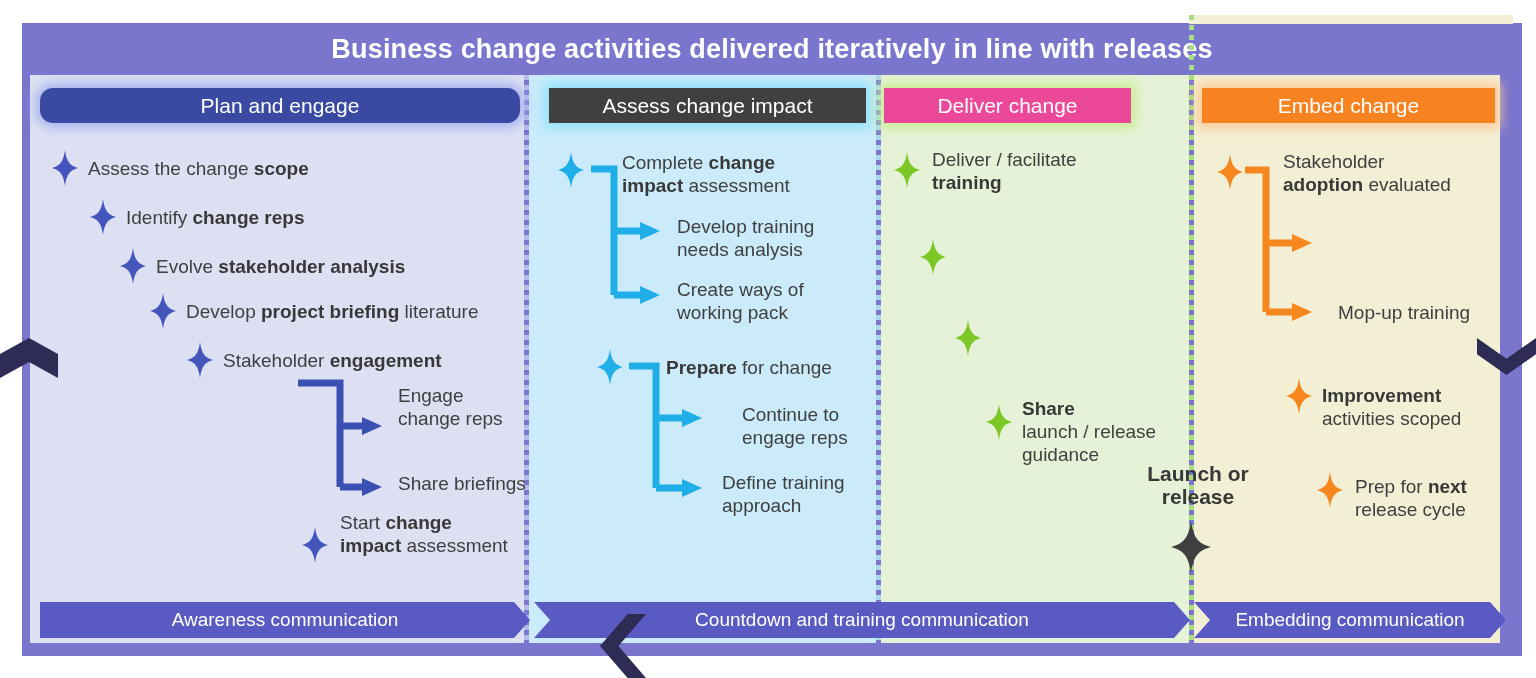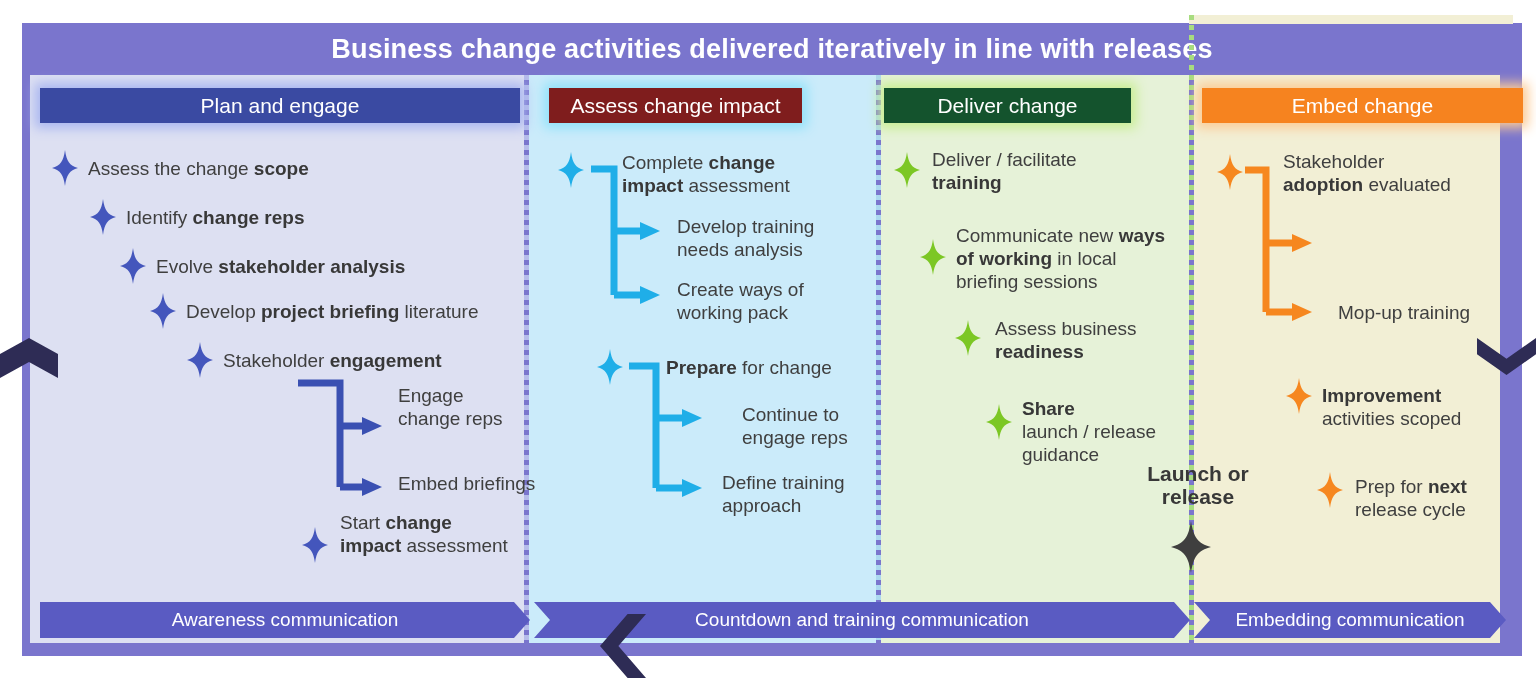--- a/index.html
+++ b/index.html
@@ -22,24 +22,24 @@
 
   
   .divider{position:absolute;top:75px;height:568px;width:5px;}
   #dv1{left:524px;background:repeating-linear-gradient(to bottom,#B6BCEA 0 5px,rgba(0,0,0,0) 5px 10px);}
   #dv2{left:876px;background:repeating-linear-gradient(to bottom,#ABD8EF 0 5px,rgba(0,0,0,0) 5px 10px);}
   #dv3{left:1189px;top:15px;height:628px;background:repeating-linear-gradient(to bottom,#A8DC80 0 5px,rgba(0,0,0,0) 5px 10px);}
 
   
   .phead{position:absolute;top:88px;height:35px;line-height:35px;text-align:center;
          color:#fff;font-size:21px;}
-  #h1{left:40px;width:480px;background:#3A4AA2;box-shadow:0 0 11px 5px #A9B6F0;}
-  #h2{left:549px;width:253px;background:#7f1d1d;box-shadow:0 0 11px 5px #90E2FA;}
-  #h3{left:884px;width:247px;background:#14532d;box-shadow:0 0 11px 5px #C8EE92;}
-  #h4{left:1202px;width:321px;background:#F6831F;box-shadow:0 0 11px 5px #FBCB96;text-align:center;}
+  #h1{left:40px;width:480px;background:#3A4AA2;box-shadow:0 0 11px 5px #A9B6F0;border-radius:13px;}
+  #h2{left:549px;width:317px;background:#404040;box-shadow:0 0 11px 5px #90E2FA;}
+  #h3{left:884px;width:247px;background:#ec4899;box-shadow:0 0 11px 5px #C8EE92;}
+  #h4{left:1202px;width:293px;background:#F6831F;box-shadow:0 0 11px 5px #FBCB96;text-align:center;}
 
   
   .txt{position:absolute;font-size:19px;line-height:23px;white-space:nowrap;color:#3F3F3F;}
   .txt b{color:#383838;}
   #launch{font-weight:bold;text-align:center;width:116px;font-size:21px;color:#383838;}
 
   
   .star{position:absolute;width:26px;height:36px;}
   .c1s{fill:#4456BC;} .c2s{fill:#1FAEE8;} .c3s{fill:#7CC724;} .c4s{fill:#F6871F;} .dks{fill:#3F3F3F;}
 
@@ -111,21 +111,21 @@
   <svg class="star c1s" style="left:302px;top:527px" viewBox="0 0 26 36" preserveAspectRatio="none">
       <path d="M13 0 C14.6 11.2 17.4 15.6 26 18 C17.4 20.4 14.6 24.8 13 36 C11.4 24.8 8.6 20.4 0 18 C8.6 15.6 11.4 11.2 13 0 Z"></path>
     </svg>
 
   <div class="txt" style="left:88px;top:157px">Assess the change <b>scope</b></div>
   <div class="txt" style="left:126px;top:206px">Identify <b>change reps</b></div>
   <div class="txt" style="left:156px;top:255px">Evolve <b>stakeholder analysis</b></div>
   <div class="txt" style="left:186px;top:300px">Develop <b>project briefing</b> literature</div>
   <div class="txt" style="left:223px;top:349px">Stakeholder <b>engagement</b></div>
   <div class="txt" style="left:398px;top:384px">Engage<br>change reps</div>
-  <div class="txt" style="left:398px;top:472px">Embed briefings</div>
+  <div class="txt" style="left:398px;top:472px">Share briefings</div>
   <div class="txt" style="left:340px;top:511px">Start <b>change</b><br><b>impact</b> assessment</div>
 
   <svg class="conn k1" style="left:296px;top:378px" width="96" height="122" viewBox="0 0 96 122">
     <path class="ln" d="M2 5 H44 V109"></path>
     <path class="ln" d="M44 48 H67"></path>
       <polygon class="ar" points="66,39 86,48 66,57"></polygon>
     <path class="ln" d="M44 109 H67"></path>
       <polygon class="ar" points="66,100 86,109 66,118"></polygon>
   </svg>
 
@@ -165,22 +165,20 @@
       <path d="M13 0 C14.6 11.2 17.4 15.6 26 18 C17.4 20.4 14.6 24.8 13 36 C11.4 24.8 8.6 20.4 0 18 C8.6 15.6 11.4 11.2 13 0 Z"></path>
     </svg>
   <svg class="star c3s" style="left:955px;top:320px" viewBox="0 0 26 36" preserveAspectRatio="none">
       <path d="M13 0 C14.6 11.2 17.4 15.6 26 18 C17.4 20.4 14.6 24.8 13 36 C11.4 24.8 8.6 20.4 0 18 C8.6 15.6 11.4 11.2 13 0 Z"></path>
     </svg>
   <svg class="star c3s" style="left:986px;top:404px" viewBox="0 0 26 36" preserveAspectRatio="none">
       <path d="M13 0 C14.6 11.2 17.4 15.6 26 18 C17.4 20.4 14.6 24.8 13 36 C11.4 24.8 8.6 20.4 0 18 C8.6 15.6 11.4 11.2 13 0 Z"></path>
     </svg>
 
   <div class="txt" style="left:932px;top:148px">Deliver / facilitate<br><b>training</b></div>
-  <div class="txt" style="left:956px;top:224px">Communicate new <b>ways</b><br><b>of working</b> in local<br>briefing sessions</div>
-  <div class="txt" style="left:995px;top:317px">Assess business<br><b>readiness</b></div>
   <div class="txt" style="left:1022px;top:397px"><b>Share</b><br>launch / release<br>guidance</div>
 
   <div class="txt" id="launch" style="left:1140px;top:462px">Launch or<br>release</div>
   <svg class="star dks" style="left:1171px;top:521px;width:40px;height:52px" viewBox="0 0 26 36" preserveAspectRatio="none">
       <path d="M13 0 C14.6 11.2 17.4 15.6 26 18 C17.4 20.4 14.6 24.8 13 36 C11.4 24.8 8.6 20.4 0 18 C8.6 15.6 11.4 11.2 13 0 Z"></path>
     </svg>
 
   <svg class="star c4s" style="left:1217px;top:154px" viewBox="0 0 26 36" preserveAspectRatio="none">
       <path d="M13 0 C14.6 11.2 17.4 15.6 26 18 C17.4 20.4 14.6 24.8 13 36 C11.4 24.8 8.6 20.4 0 18 C8.6 15.6 11.4 11.2 13 0 Z"></path>
     </svg>

